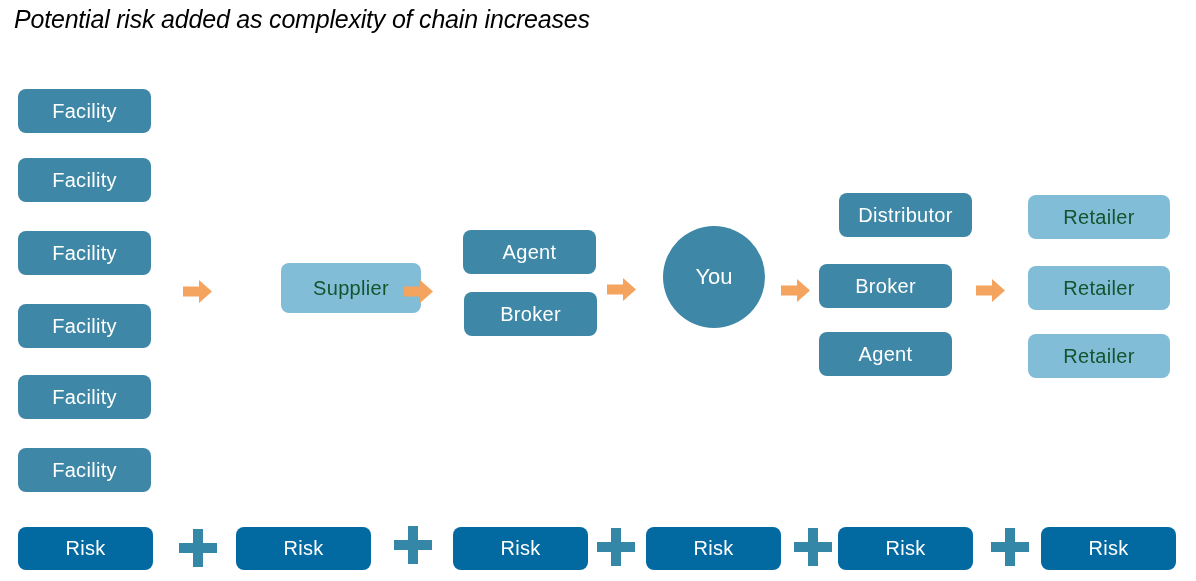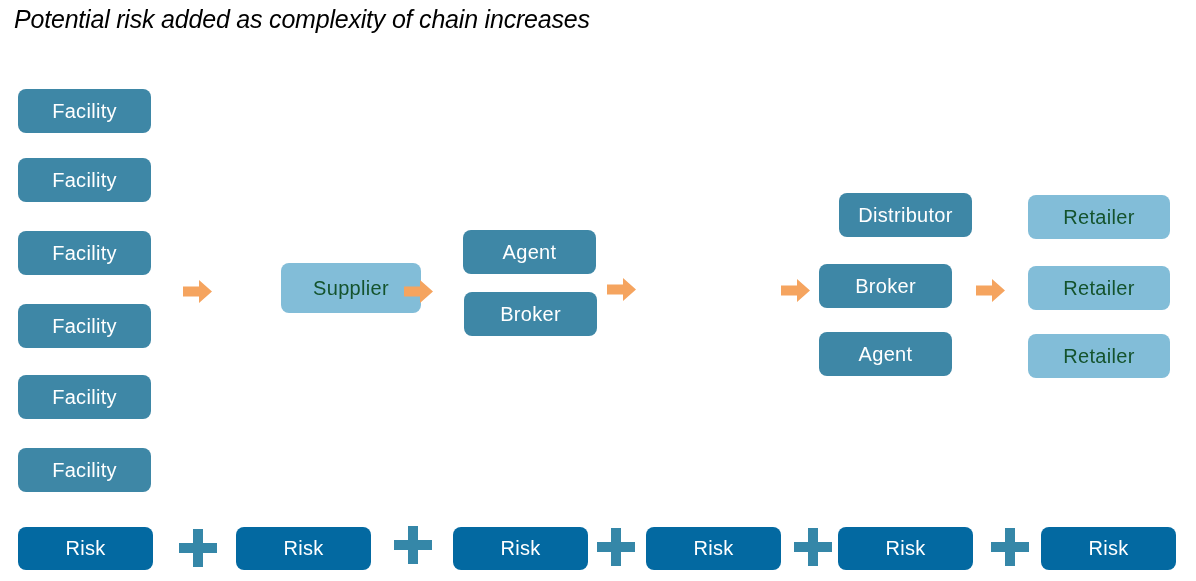--- a/index.html
+++ b/index.html
@@ -82,20 +82,23 @@
   <div class="box teal" style="left:464px; top:292px; width:133px; height:44px;">
       <span>Broker</span>
     </div>
 
   <div class="arrow" style="left:607px; top:277px;">
     <svg width="30" height="25" viewBox="0 0 30 25">
         <polygon points="0,7.5 16,7.5 16,1 29,12.5 16,24 16,17.5 0,17.5" fill="#F5A45F"></polygon>
       </svg>
   </div>
 
+  <div class="you-circle">
+      <span>You</span>
+    </div>
 
   <div class="arrow" style="left:781px; top:278px;">
     <svg width="30" height="25" viewBox="0 0 30 25">
         <polygon points="0,7.5 16,7.5 16,1 29,12.5 16,24 16,17.5 0,17.5" fill="#F5A45F"></polygon>
       </svg>
   </div>
 
   <div class="box teal" style="left:839px; top:193px; width:133px; height:44px;">
       <span>Distributor</span>
     </div>

